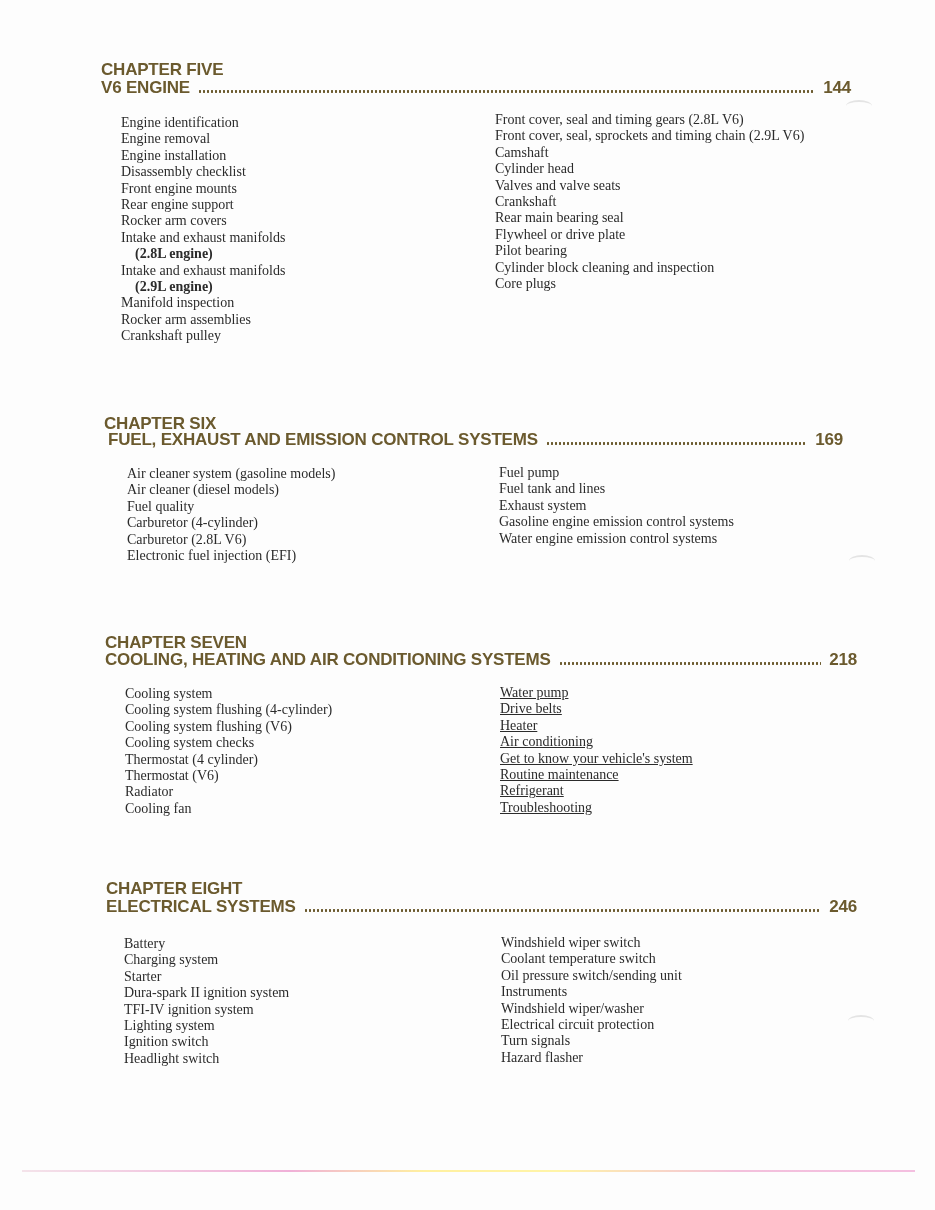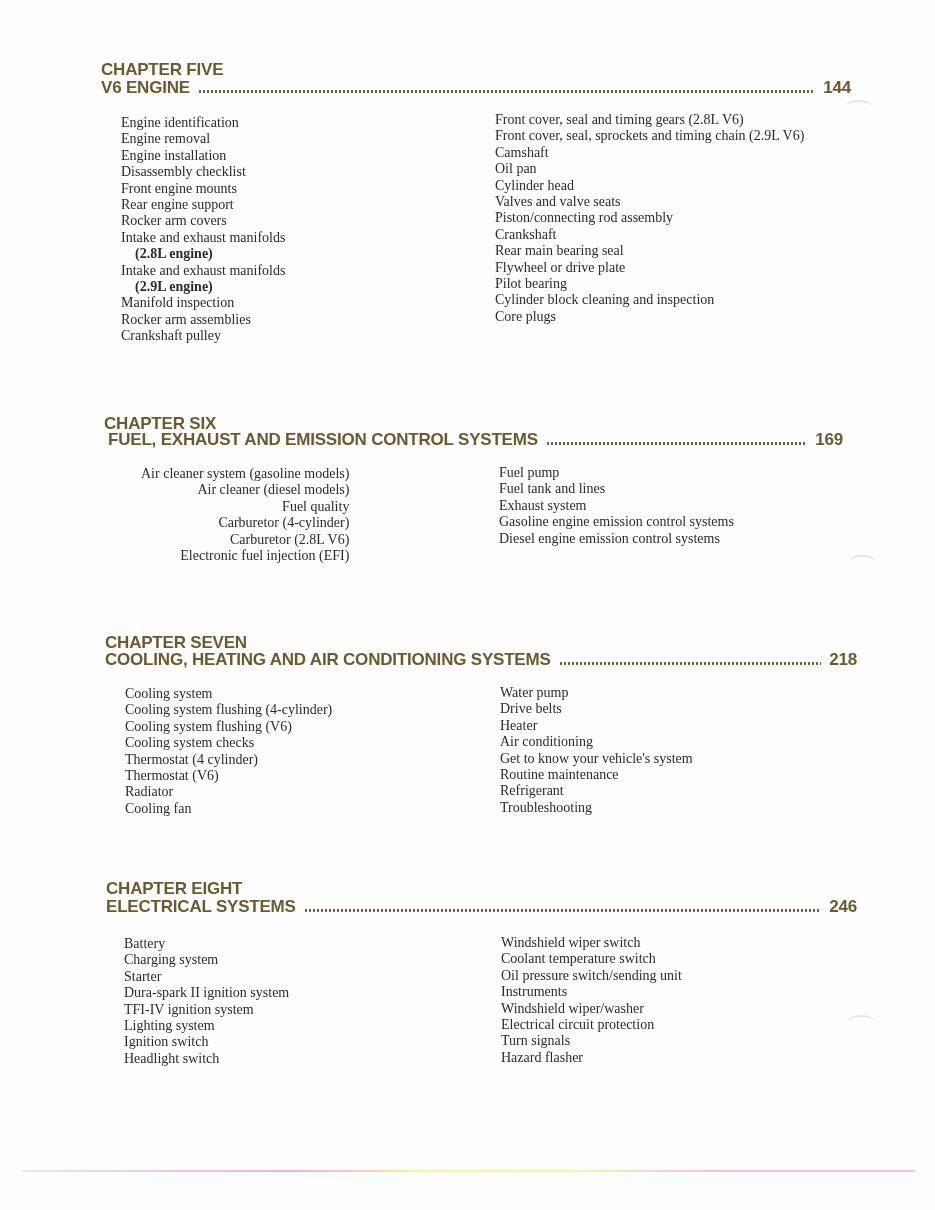--- a/index.html
+++ b/index.html
@@ -59,75 +59,73 @@
     <div>Intake and exhaust manifolds</div>
     <div class="indent">(2.9L engine)</div>
     <div>Manifold inspection</div>
     <div>Rocker arm assemblies</div>
     <div>Crankshaft pulley</div>
   </div>
   <div class="col" style="left:495px; top:112px;">
     <div>Front cover, seal and timing gears (2.8L V6)</div>
     <div>Front cover, seal, sprockets and timing chain (2.9L V6)</div>
     <div>Camshaft</div>
-    <div>Oil pan</div>
     <div>Cylinder head</div>
     <div>Valves and valve seats</div>
-    <div>Piston/connecting rod assembly</div>
     <div>Crankshaft</div>
     <div>Rear main bearing seal</div>
     <div>Flywheel or drive plate</div>
     <div>Pilot bearing</div>
     <div>Cylinder block cleaning and inspection</div>
     <div>Core plugs</div>
   </div>
 </section>
 
 <section class="chapter">
   <div class="ch-label" style="left:104px; top:415px;">CHAPTER SIX</div>
   <div class="ch-title-row" style="left:108px; top:431px; width:735px;">
     <span class="ch-title">FUEL, EXHAUST AND EMISSION CONTROL SYSTEMS</span>
     <span class="ch-dots"></span>
     <span class="ch-page">169</span>
   </div>
-  <div class="col" style="left:141px; top:466px;text-align:right;">
+  <div class="col" style="left:127px; top:466px;">
     <div>Air cleaner system (gasoline models)</div>
     <div>Air cleaner (diesel models)</div>
     <div>Fuel quality</div>
     <div>Carburetor (4-cylinder)</div>
     <div>Carburetor (2.8L V6)</div>
     <div>Electronic fuel injection (EFI)</div>
   </div>
   <div class="col" style="left:499px; top:465px;font-family:Liberation Serif, serif;">
     <div>Fuel pump</div>
     <div>Fuel tank and lines</div>
     <div>Exhaust system</div>
     <div>Gasoline engine emission control systems</div>
-    <div>Diesel engine emission control systems</div>
+    <div>Water engine emission control systems</div>
   </div>
 </section>
 
 <section class="chapter">
   <div class="ch-label" style="left:105px; top:634px;">CHAPTER SEVEN</div>
   <div class="ch-title-row" style="left:105px; top:651px; width:752px;">
     <span class="ch-title">COOLING, HEATING AND AIR CONDITIONING SYSTEMS</span>
     <span class="ch-dots"></span>
     <span class="ch-page">218</span>
   </div>
   <div class="col" style="left:125px; top:686px;">
     <div>Cooling system</div>
     <div>Cooling system flushing (4-cylinder)</div>
     <div>Cooling system flushing (V6)</div>
     <div>Cooling system checks</div>
     <div>Thermostat (4 cylinder)</div>
     <div>Thermostat (V6)</div>
     <div>Radiator</div>
     <div>Cooling fan</div>
   </div>
-  <div class="col" style="left:500px; top:685px;">
+  <div class="col" style="left:500px; top:685px;text-decoration:underline;">
     <div>Water pump</div>
     <div>Drive belts</div>
     <div>Heater</div>
     <div>Air conditioning</div>
     <div>Get to know your vehicle's system</div>
     <div>Routine maintenance</div>
     <div>Refrigerant</div>
     <div>Troubleshooting</div>
   </div>
 </section>

